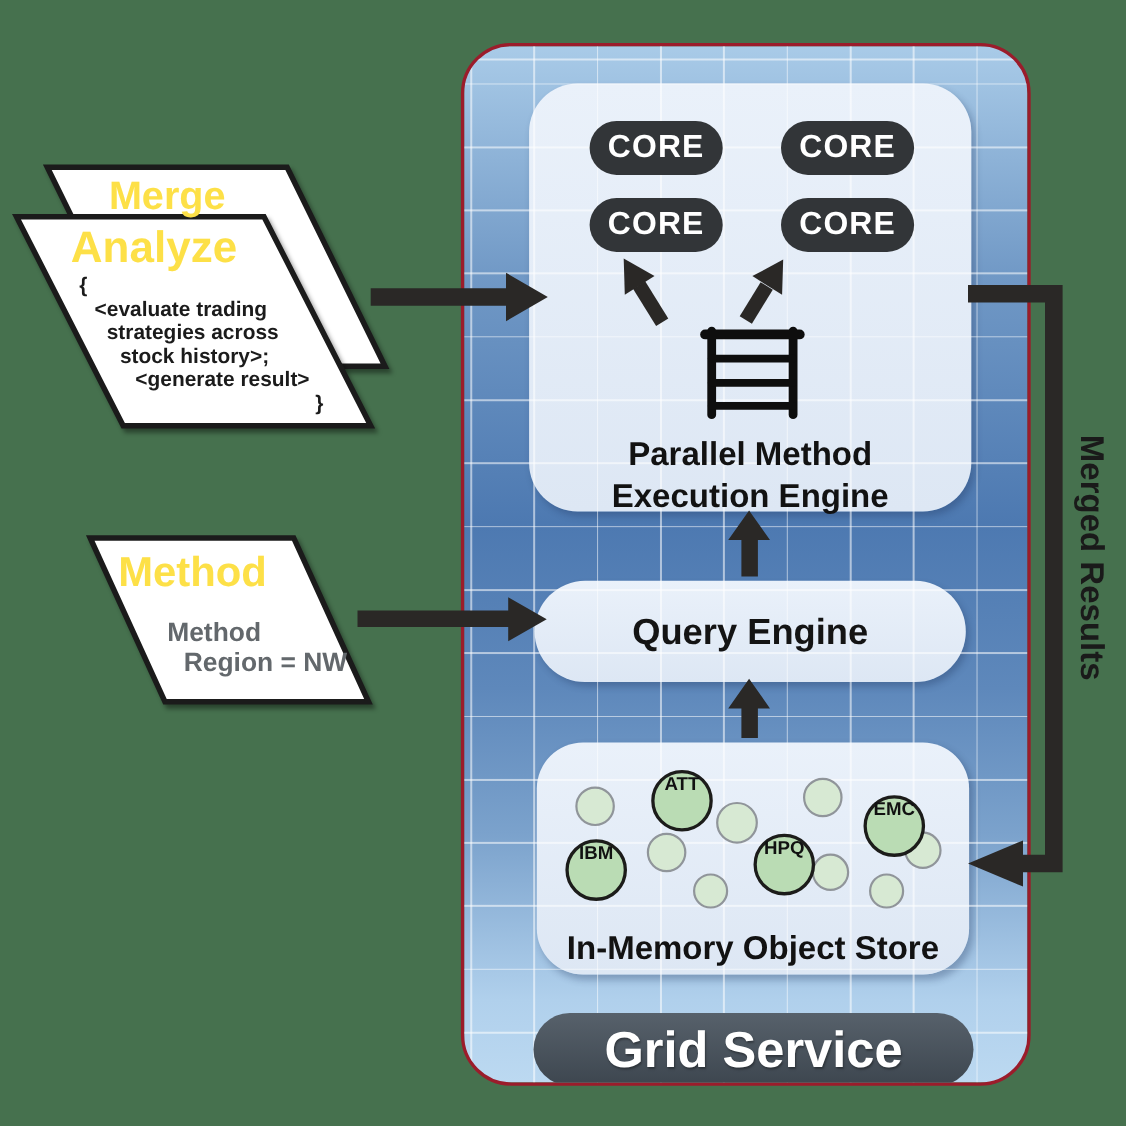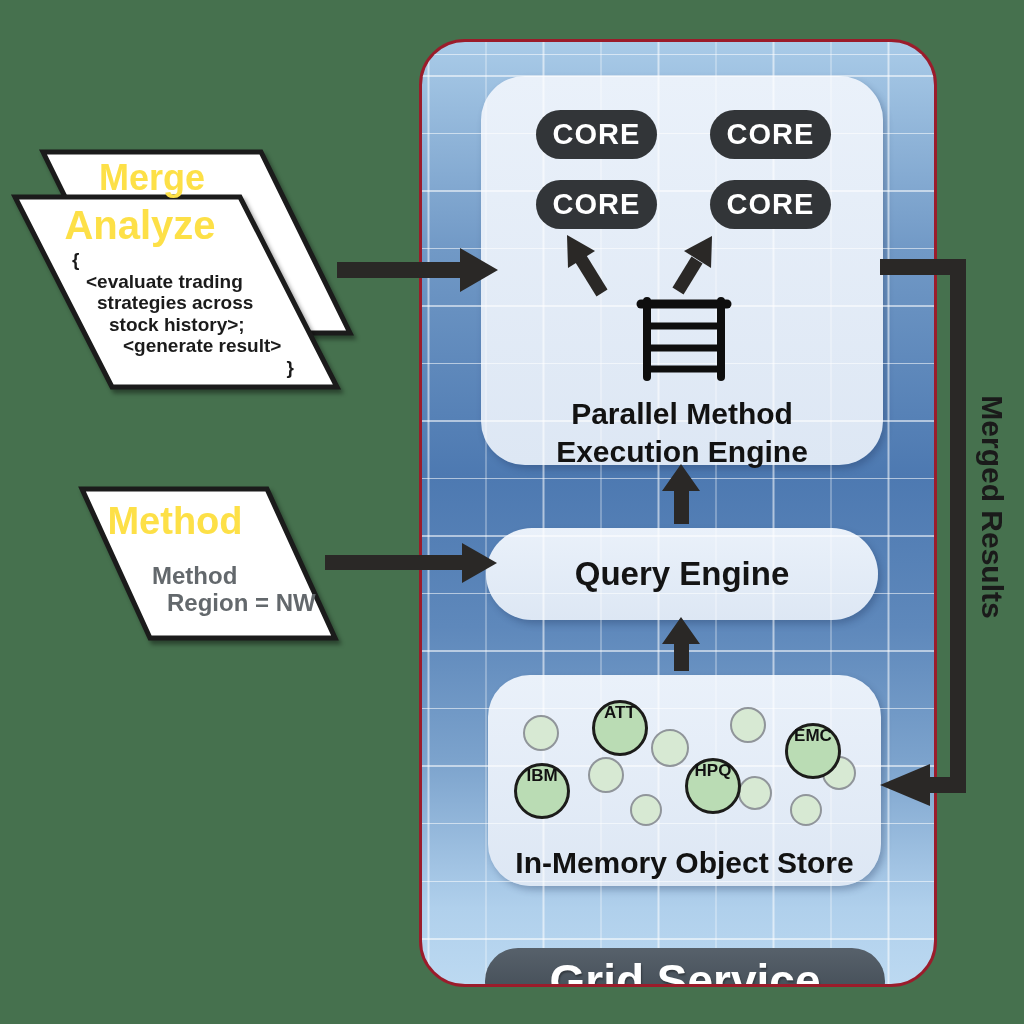--- a/index.html
+++ b/index.html
@@ -36,21 +36,21 @@
     font-weight:bold;font-size:33px;line-height:92px;color:#141414;}
   .store-label{position:absolute;left:66px;top:804px;width:393px;z-index:2;text-align:center;
     font-weight:bold;font-size:30px;color:#121212;}
 
   .obj{position:absolute;border-radius:50%;z-index:2;box-sizing:border-box;}
   .obj.plain{background:#d7e9d3;border:2px solid #90959a;}
   .obj.ticker{background:#badcb4;border:3px solid #1c1c1a;color:#111;
     font-weight:bold;font-size:17px;display:flex;justify-content:center;}
 
   .service-pill{position:absolute;left:63px;top:879px;width:400px;height:66px;border-radius:33px;z-index:2;
-    background:linear-gradient(180deg,#57616b 0%,#3d464f 100%);text-align:center;margin-top:27px;}
+    background:linear-gradient(180deg,#57616b 0%,#3d464f 100%);text-align:center;}
   .service-pill span{color:#fff;font-weight:bold;font-size:46px;line-height:66px;
     text-shadow:1px 2px 2px rgba(0,0,0,.35);}
 
   
   .overlay{position:absolute;left:0;top:0;z-index:5;pointer-events:none;}
   .shape{fill:#ffffff;stroke:#1b1b1b;stroke-width:5;filter:drop-shadow(3px 4px 2px rgba(0,0,0,.40));}
   .arrow{fill:#2a2826;}
   .arrowline{stroke:#2a2826;fill:none;}
 
   

